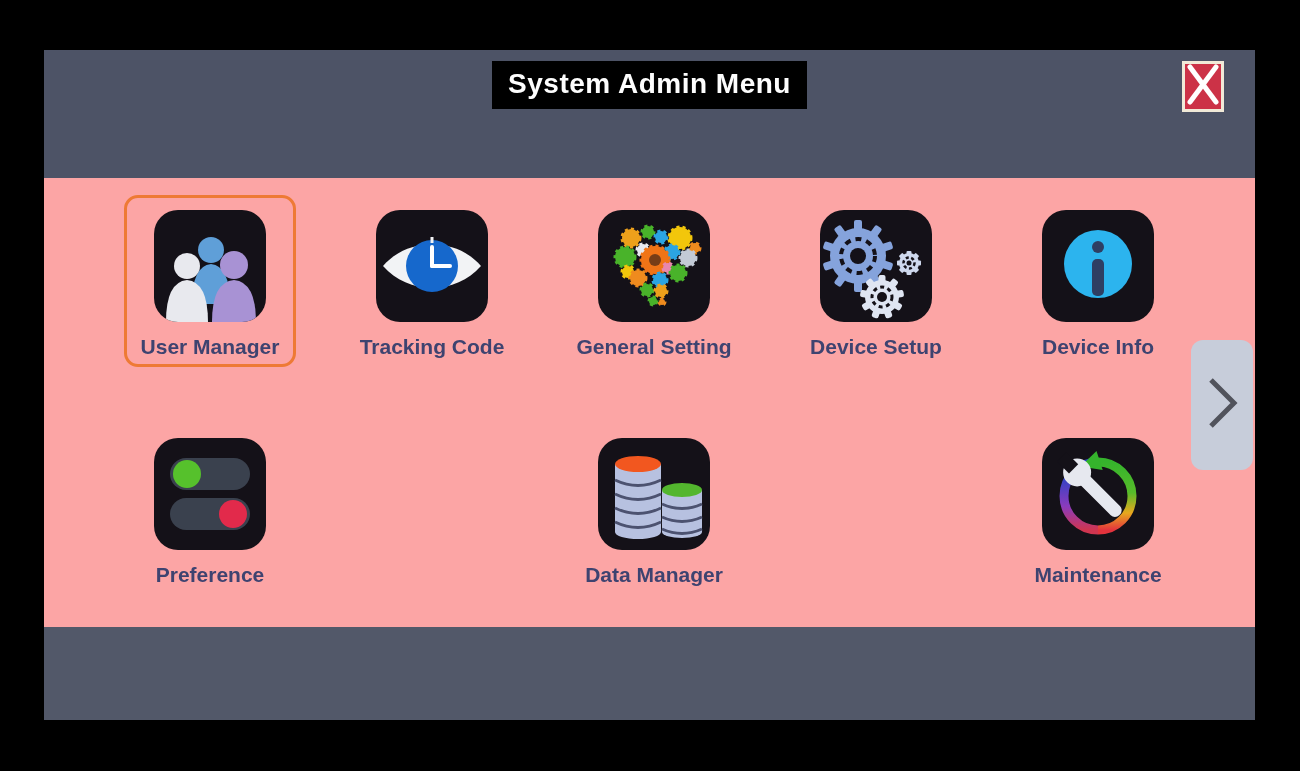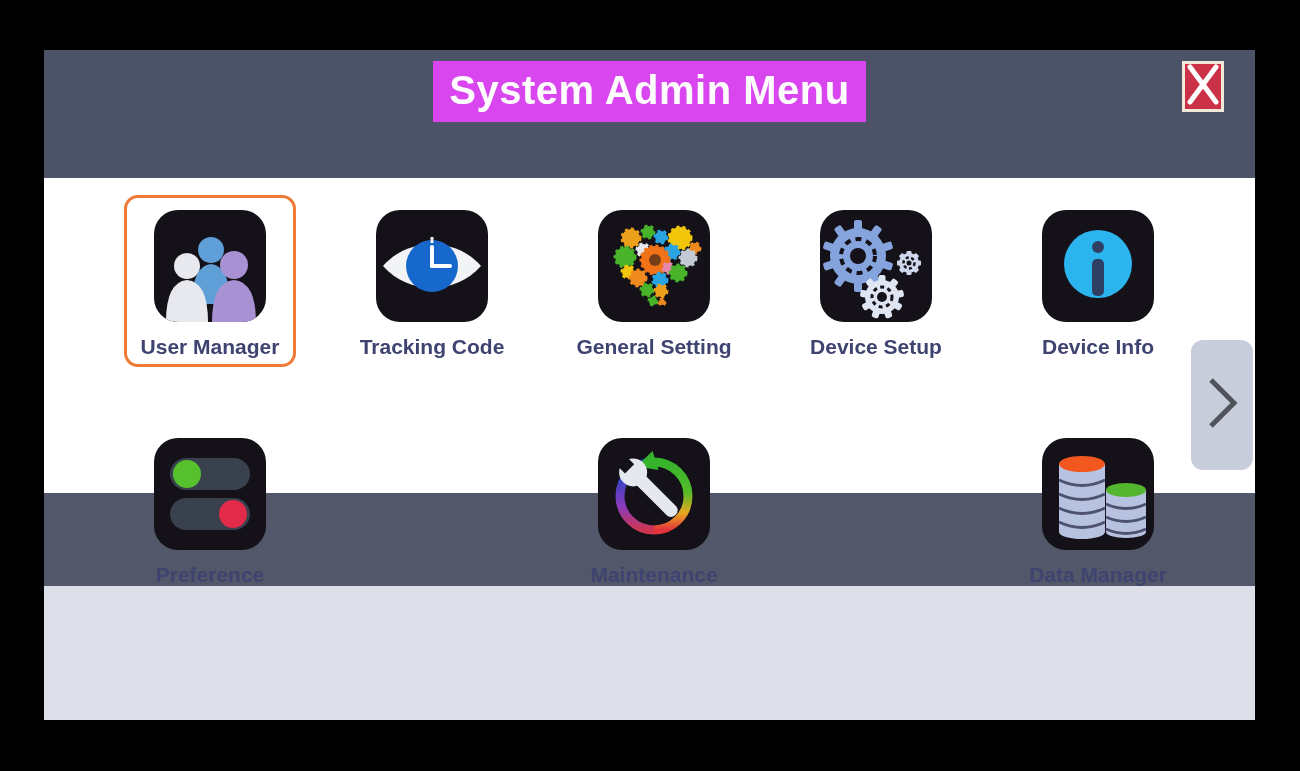--- a/index.html
+++ b/index.html
@@ -7,30 +7,30 @@
               font-family:"Liberation Sans", sans-serif; }
   .device-screen {
     position:absolute; left:44px; top:50px; width:1211px; height:670px;
     background:#dcdfe8; overflow:hidden;
   }
   .titlebar {
     position:relative; height:128px; background:#4d5366;
   }
   .title-wrap { text-align:center; padding-top:11px; }
   .page-title {
-    display:inline-block; background:#d946ef; color:#fdfdfd;
-    font-size:40px; font-weight:700; letter-spacing:0.5px;
+    display:inline-block; background:#000000; color:#fdfdfd;
+    font-size:28px; font-weight:700; letter-spacing:0.5px;
     padding:7px 16px 9px 16px;
   }
   .close-btn {
     position:absolute; top:11px; right:31px; width:42px; height:51px;
     background:#cc3247; border:3px solid #f1ead8; cursor:pointer;
     display:flex; align-items:center; justify-content:center;
   }
-  .content { position:relative; height:315px; background:#ffffff; }
+  .content { position:relative; height:449px; background:#fca5a5; }
   .menu-row { display:flex; margin-left:55px; width:1110px; }
   .menu-row.row-1 { padding-top:17px; }
   .menu-row.row-2 { margin-top:56px;justify-content:space-between; }
   .menu-cell { width:222px; display:flex; justify-content:center; }
   .menu-item {
     display:flex; flex-direction:column; align-items:center;
     padding:12px 14px 5px 14px; border:3px solid transparent;
     border-radius:14px; cursor:pointer;
   }
   .menu-item.selected { border-color:#ee7a35; }
@@ -213,20 +213,47 @@
               <circle cx="33" cy="36" r="14" fill="#56c12c"></circle>
               <rect x="16" y="60" width="80" height="32" rx="16" fill="#3a414e"></rect>
               <circle cx="79" cy="76" r="14" fill="#e22a4b"></circle>
             </svg>
           </span>
           <span class="menu-label">Preference</span>
         </div>
       </div>
 
 
+
+      <div class="menu-cell">
+        <div class="menu-item">
+          <span class="tile">
+            <svg width="112" height="112" viewBox="0 0 112 112">
+              <rect x="17" y="26" width="46" height="68" fill="#b7c1e0"></rect>
+              <ellipse cx="40" cy="94" rx="23" ry="7" fill="#b7c1e0"></ellipse>
+              <g stroke="#4c5270" stroke-width="3" fill="none">
+                <path d="M17 42 q23 11 46 0"></path>
+                <path d="M17 56 q23 11 46 0"></path>
+                <path d="M17 70 q23 11 46 0"></path>
+                <path d="M17 84 q23 11 46 0"></path>
+              </g>
+              <ellipse cx="40" cy="26" rx="23" ry="8" fill="#f2571f"></ellipse>
+              <rect x="64" y="52" width="40" height="42" fill="#b7c1e0"></rect>
+              <ellipse cx="84" cy="94" rx="20" ry="6" fill="#b7c1e0"></ellipse>
+              <g stroke="#4c5270" stroke-width="3" fill="none">
+                <path d="M64 66 q20 9 40 0"></path>
+                <path d="M64 79 q20 9 40 0"></path>
+                <path d="M64 91 q20 9 40 0"></path>
+              </g>
+              <ellipse cx="84" cy="52" rx="20" ry="7" fill="#53b62e"></ellipse>
+            </svg>
+          </span>
+          <span class="menu-label">Data Manager</span>
+        </div>
+      </div>
 
       <div class="menu-cell">
         <div class="menu-item">
           <span class="tile">
             <svg width="112" height="112" viewBox="0 0 112 112">
               <defs>
                 <linearGradient id="mwR" x1="0" y1="0" x2="0" y2="1">
                   <stop offset="0" stop-color="#35b42c"></stop>
                   <stop offset="0.45" stop-color="#57bb2a"></stop>
                   <stop offset="0.75" stop-color="#e8a81e"></stop>
@@ -246,47 +273,20 @@
                 <rect x="50" y="28" width="13" height="58" rx="6" fill="#e6e8ef"></rect>
                 <circle cx="56.5" cy="26" r="14" fill="#e6e8ef"></circle>
                 <rect x="50" y="4" width="13" height="17" fill="#141118"></rect>
               </g>
             </svg>
           </span>
           <span class="menu-label">Maintenance</span>
         </div>
       </div>
 
-      <div class="menu-cell">
-        <div class="menu-item">
-          <span class="tile">
-            <svg width="112" height="112" viewBox="0 0 112 112">
-              <rect x="17" y="26" width="46" height="68" fill="#b7c1e0"></rect>
-              <ellipse cx="40" cy="94" rx="23" ry="7" fill="#b7c1e0"></ellipse>
-              <g stroke="#4c5270" stroke-width="3" fill="none">
-                <path d="M17 42 q23 11 46 0"></path>
-                <path d="M17 56 q23 11 46 0"></path>
-                <path d="M17 70 q23 11 46 0"></path>
-                <path d="M17 84 q23 11 46 0"></path>
-              </g>
-              <ellipse cx="40" cy="26" rx="23" ry="8" fill="#f2571f"></ellipse>
-              <rect x="64" y="52" width="40" height="42" fill="#b7c1e0"></rect>
-              <ellipse cx="84" cy="94" rx="20" ry="6" fill="#b7c1e0"></ellipse>
-              <g stroke="#4c5270" stroke-width="3" fill="none">
-                <path d="M64 66 q20 9 40 0"></path>
-                <path d="M64 79 q20 9 40 0"></path>
-                <path d="M64 91 q20 9 40 0"></path>
-              </g>
-              <ellipse cx="84" cy="52" rx="20" ry="7" fill="#53b62e"></ellipse>
-            </svg>
-          </span>
-          <span class="menu-label">Data Manager</span>
-        </div>
-      </div>
-
     </div>
 
     <div class="pager-next">
       <span>
         <svg width="42" height="66" viewBox="0 0 42 66">
           <path d="M10 10 L33 33 L10 56" stroke="#51535c" stroke-width="5" fill="none"></path>
         </svg>
       </span>
     </div>
 

